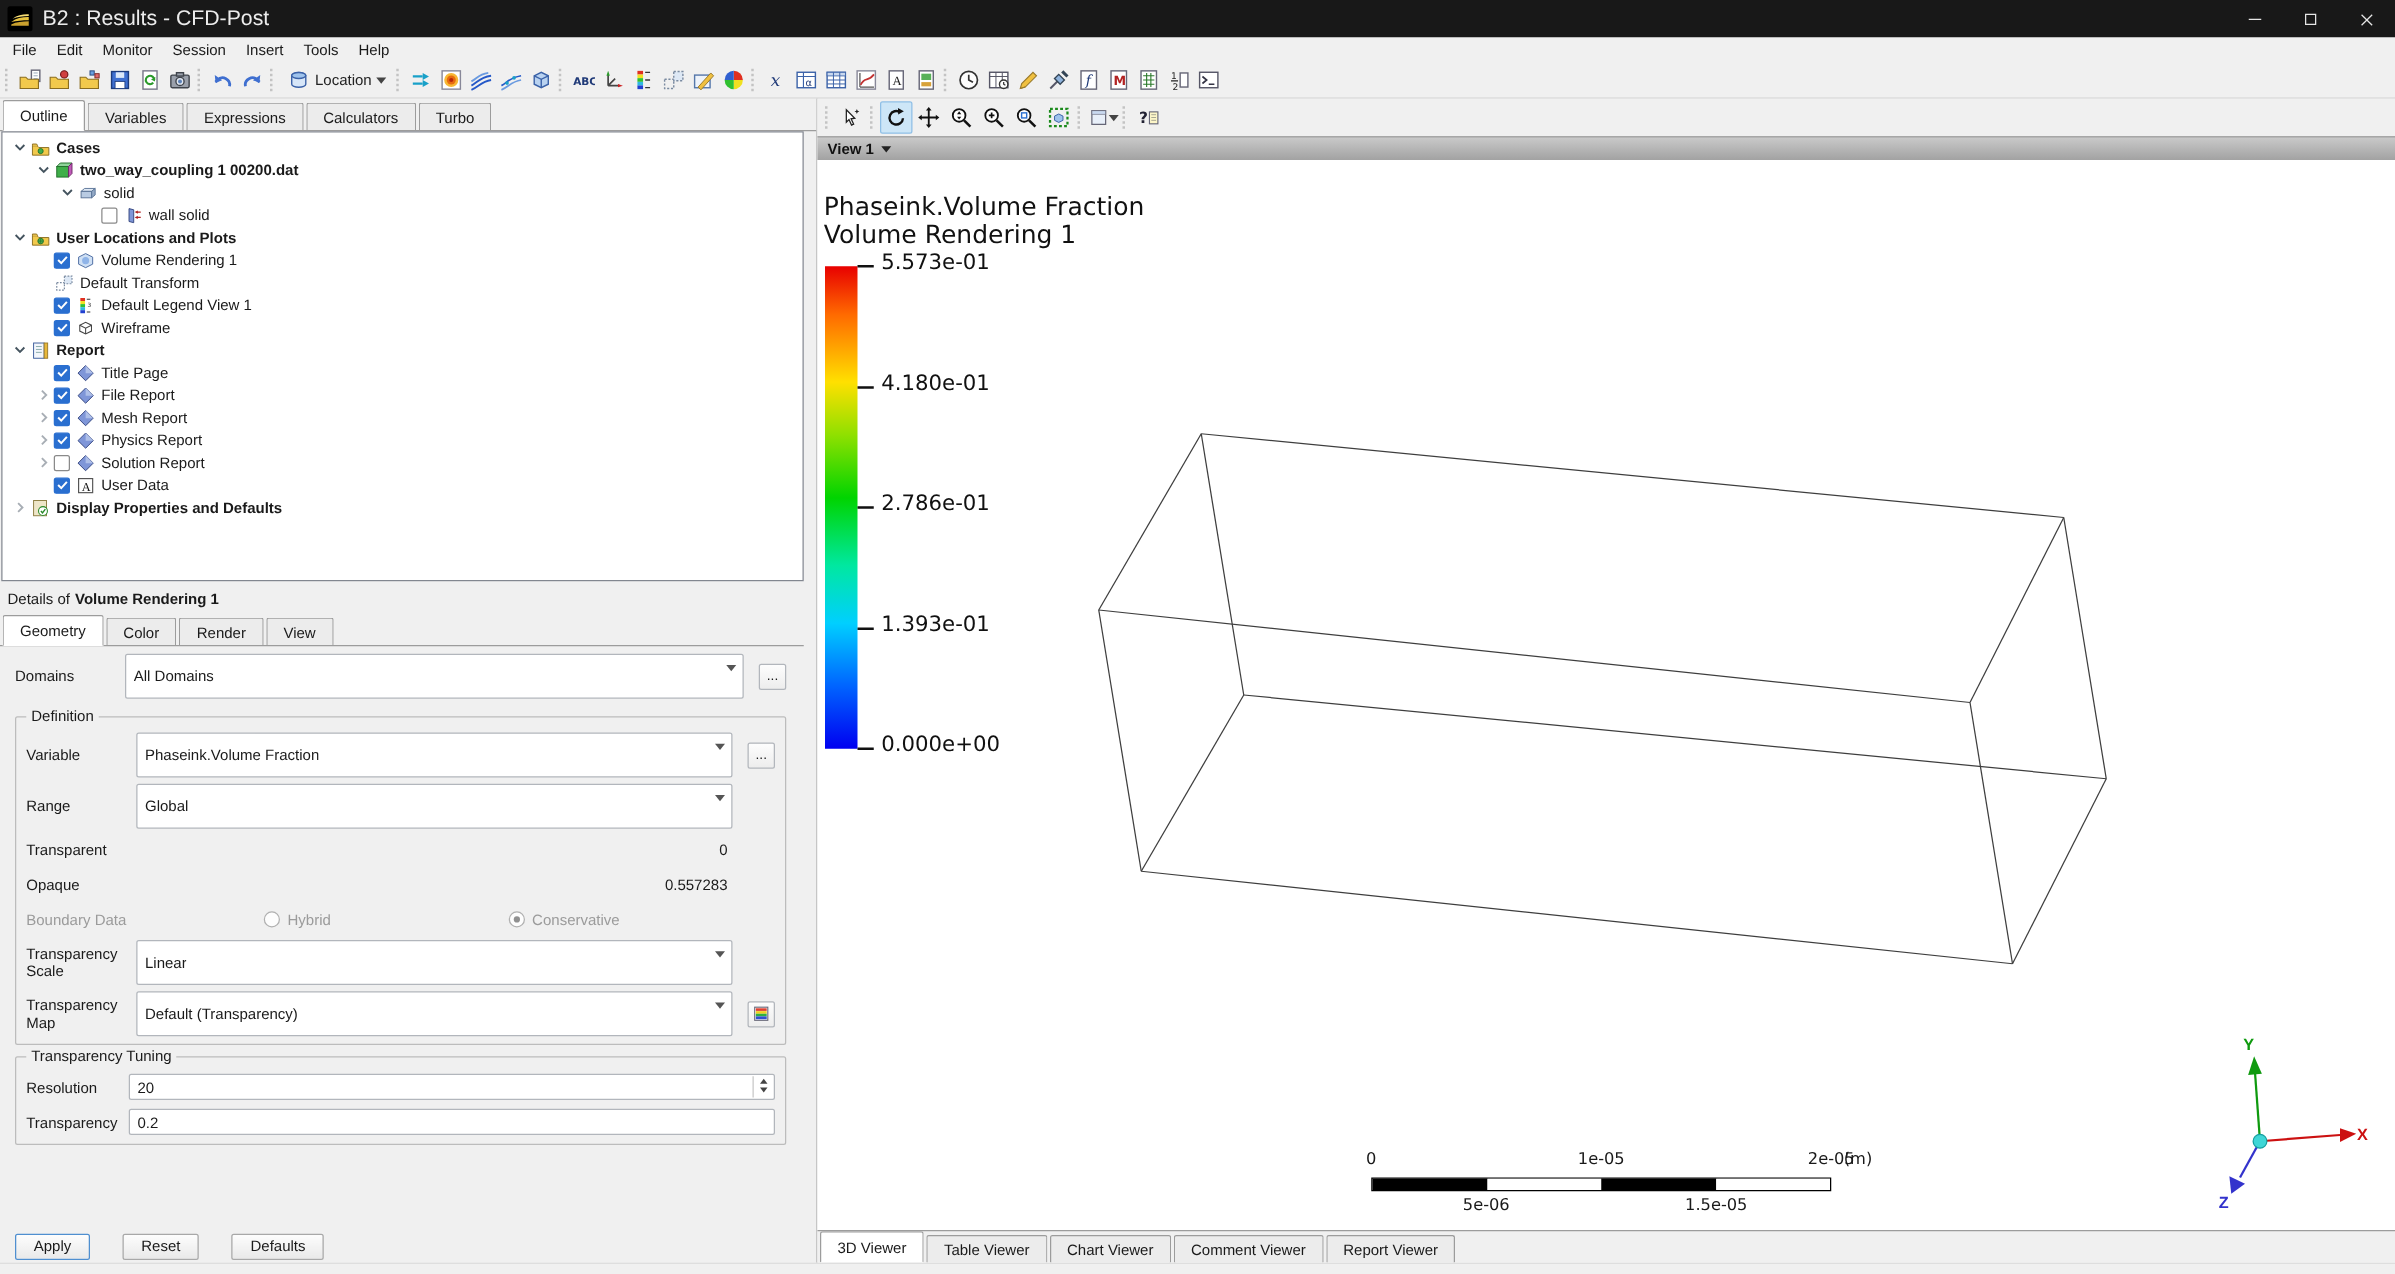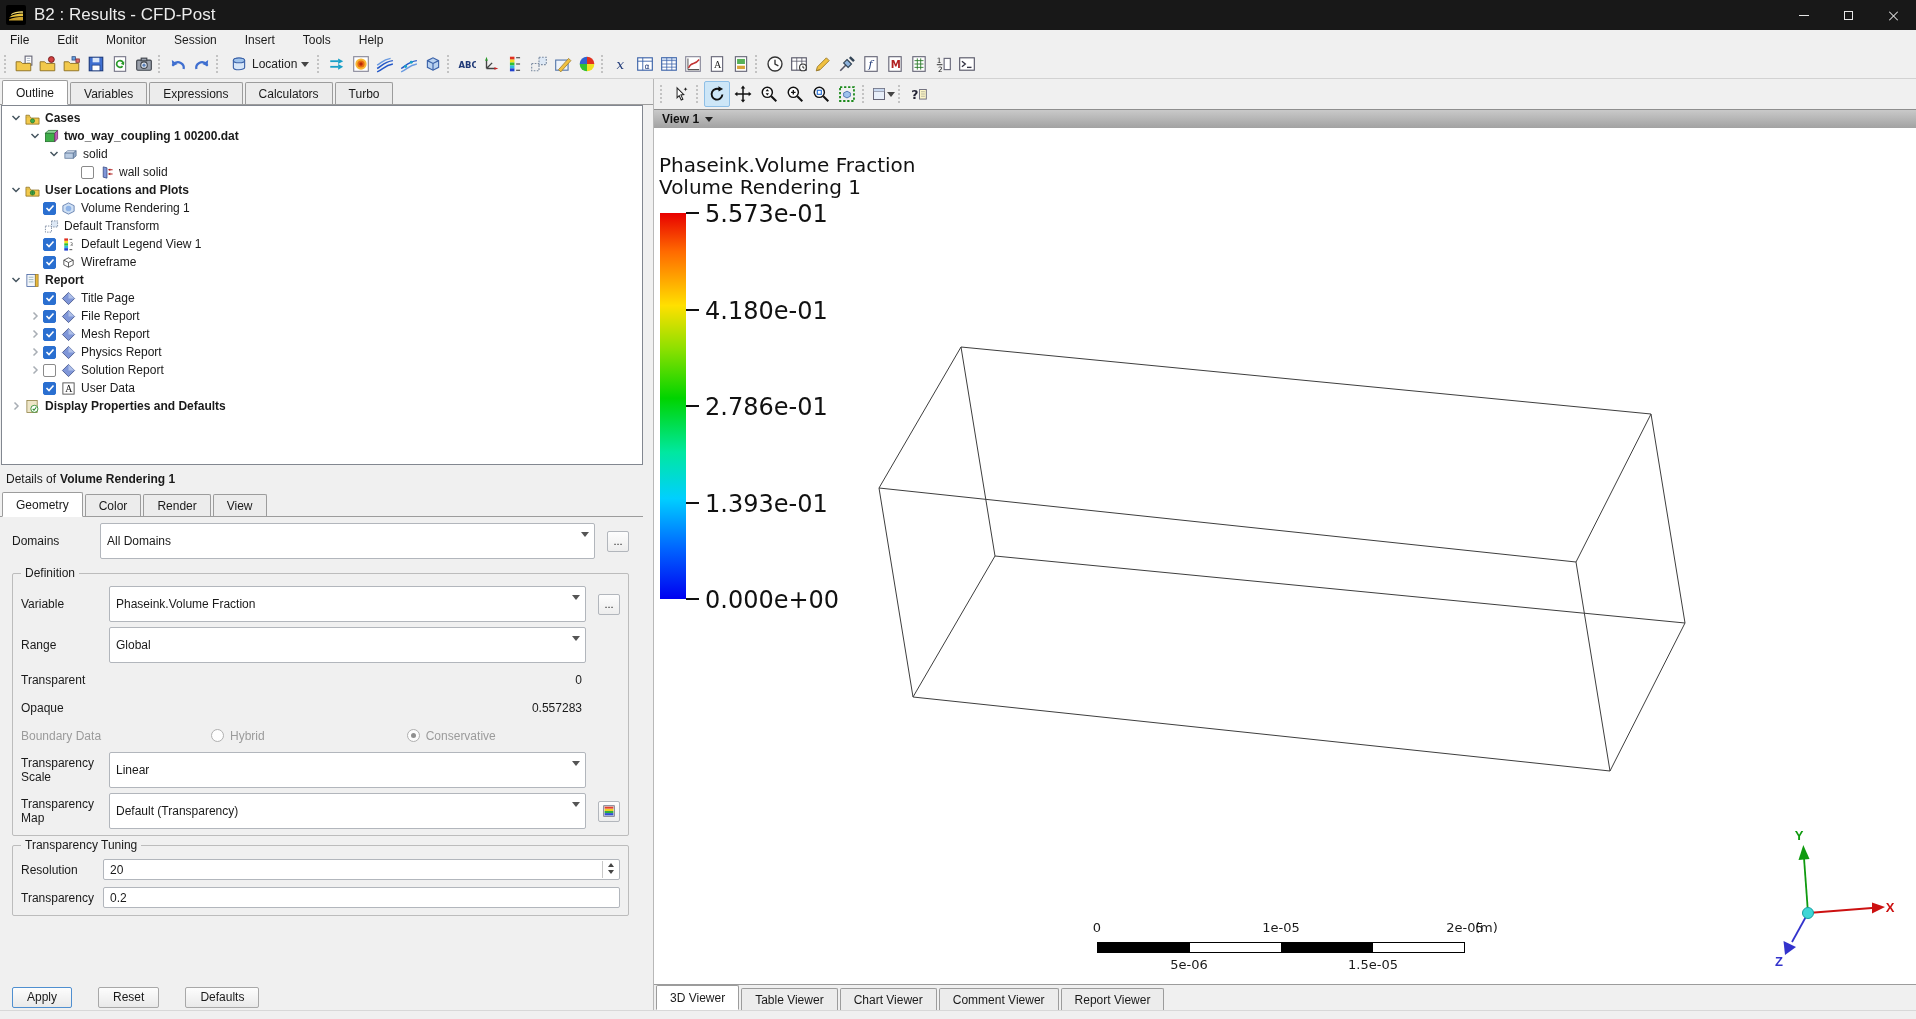--- a/index.html
+++ b/index.html
@@ -14,21 +14,21 @@
   .titlebar .spacer { flex:1; }
   .win-btn { width:45px; height:30px; display:flex; align-items:center; justify-content:center; }
   .glyph-min { width:10px; height:1px; background:#e6e6e6; }
   .glyph-max { width:9px; height:9px; border:1px solid #e6e6e6; }
   .glyph-close { position:relative; width:11px; height:11px; }
   .glyph-close::before,.glyph-close::after { content:""; position:absolute; left:5px; top:0; width:1px; height:12px; background:#e6e6e6; }
   .glyph-close::before { transform:rotate(45deg); }
   .glyph-close::after { transform:rotate(-45deg); }
 
   
-  .menubar { height:20px; background:#f0f0f0; display:flex; align-items:center; padding-left:2px;gap:12px; }
+  .menubar { height:20px; background:#f0f0f0; display:flex; align-items:center; padding-left:2px; }
   .menu-item { padding:0 8px; height:20px; display:flex; align-items:center; }
   .maintoolbar { height:29px; background:#f0f0f0; border-bottom:1px solid #d2d2d2; display:flex; align-items:center; padding-left:2px; }
   .grip { width:4px; height:18px; border-left:2px dotted #c3c3c3; margin:0 4px 0 2px; }
   .toolbtn { width:24px; height:24px; display:flex; align-items:center; justify-content:center; border:1px solid transparent; border-radius:2px; }
   .toolbtn.wide { width:auto; padding:0 5px; gap:4px; }
   .toolbtn .lbl { font-size:12px; color:#222; }
   .caret { width:0; height:0; border:4px solid transparent; border-top:5px solid #444; margin-top:4px; }
 
   
   .app-body { display:flex; height:931px; }
@@ -92,21 +92,21 @@
   .view1-bar { height:19px; background:linear-gradient(#c9c9c9,#a2a2a2); display:flex; align-items:center; padding-left:8px; gap:6px; border-top:1px solid #8e8e8e; }
   .view1-bar .vlbl { font-weight:bold; color:#111; }
   .view1-bar .caret { border-top-color:#222; margin-top:5px; }
   .viewport { flex:1; background:#fff; position:relative; overflow:hidden; }
 
   .lg-title { position:absolute; left:5px; top:25px; font-family:"DejaVu Sans",sans-serif; font-size:20px; color:#111; }
   .lg-sub { position:absolute; left:5px; top:47px; font-family:"DejaVu Sans",sans-serif; font-size:20px; color:#111; }
   .lg-bar { position:absolute; left:6px; top:85px; width:26px; height:386px;
     background:linear-gradient(to bottom,#e80000 0%,#ff6a00 10%,#ffe000 24%,#8fe000 35%,#00d400 48%,#00e8a0 62%,#00cfff 74%,#0064ff 87%,#0000f0 100%); }
   .lg-tick { position:absolute; left:32px; width:13px; height:2px; background:#111; }
-  .lg-tlabel { position:absolute; left:51px; font-family:"DejaVu Sans",sans-serif; font-size:24px; color:#111; white-space:nowrap; }
+  .lg-tlabel { position:absolute; left:51px; font-family:"DejaVu Sans",sans-serif; font-size:17px; color:#111; white-space:nowrap; }
 
   .wirebox { position:absolute; left:0; top:0; }
 
   .ruler { position:absolute; left:443px; top:792px; width:368px; height:52px; font-size:13px; font-family:"DejaVu Sans",sans-serif; }
   .ruler .rl { position:absolute; transform:translateX(-50%); white-space:nowrap; }
   .ruler .unit { position:absolute; left:calc(100% + 10px); top:0; transform:none; }
   .rbar { position:absolute; top:22px; left:0; width:100%; height:11px; border:1px solid #000; display:flex; }
   .rseg { flex:1; }
   .rseg.k { background:#000; } .rseg.w { background:#fff; }
 

